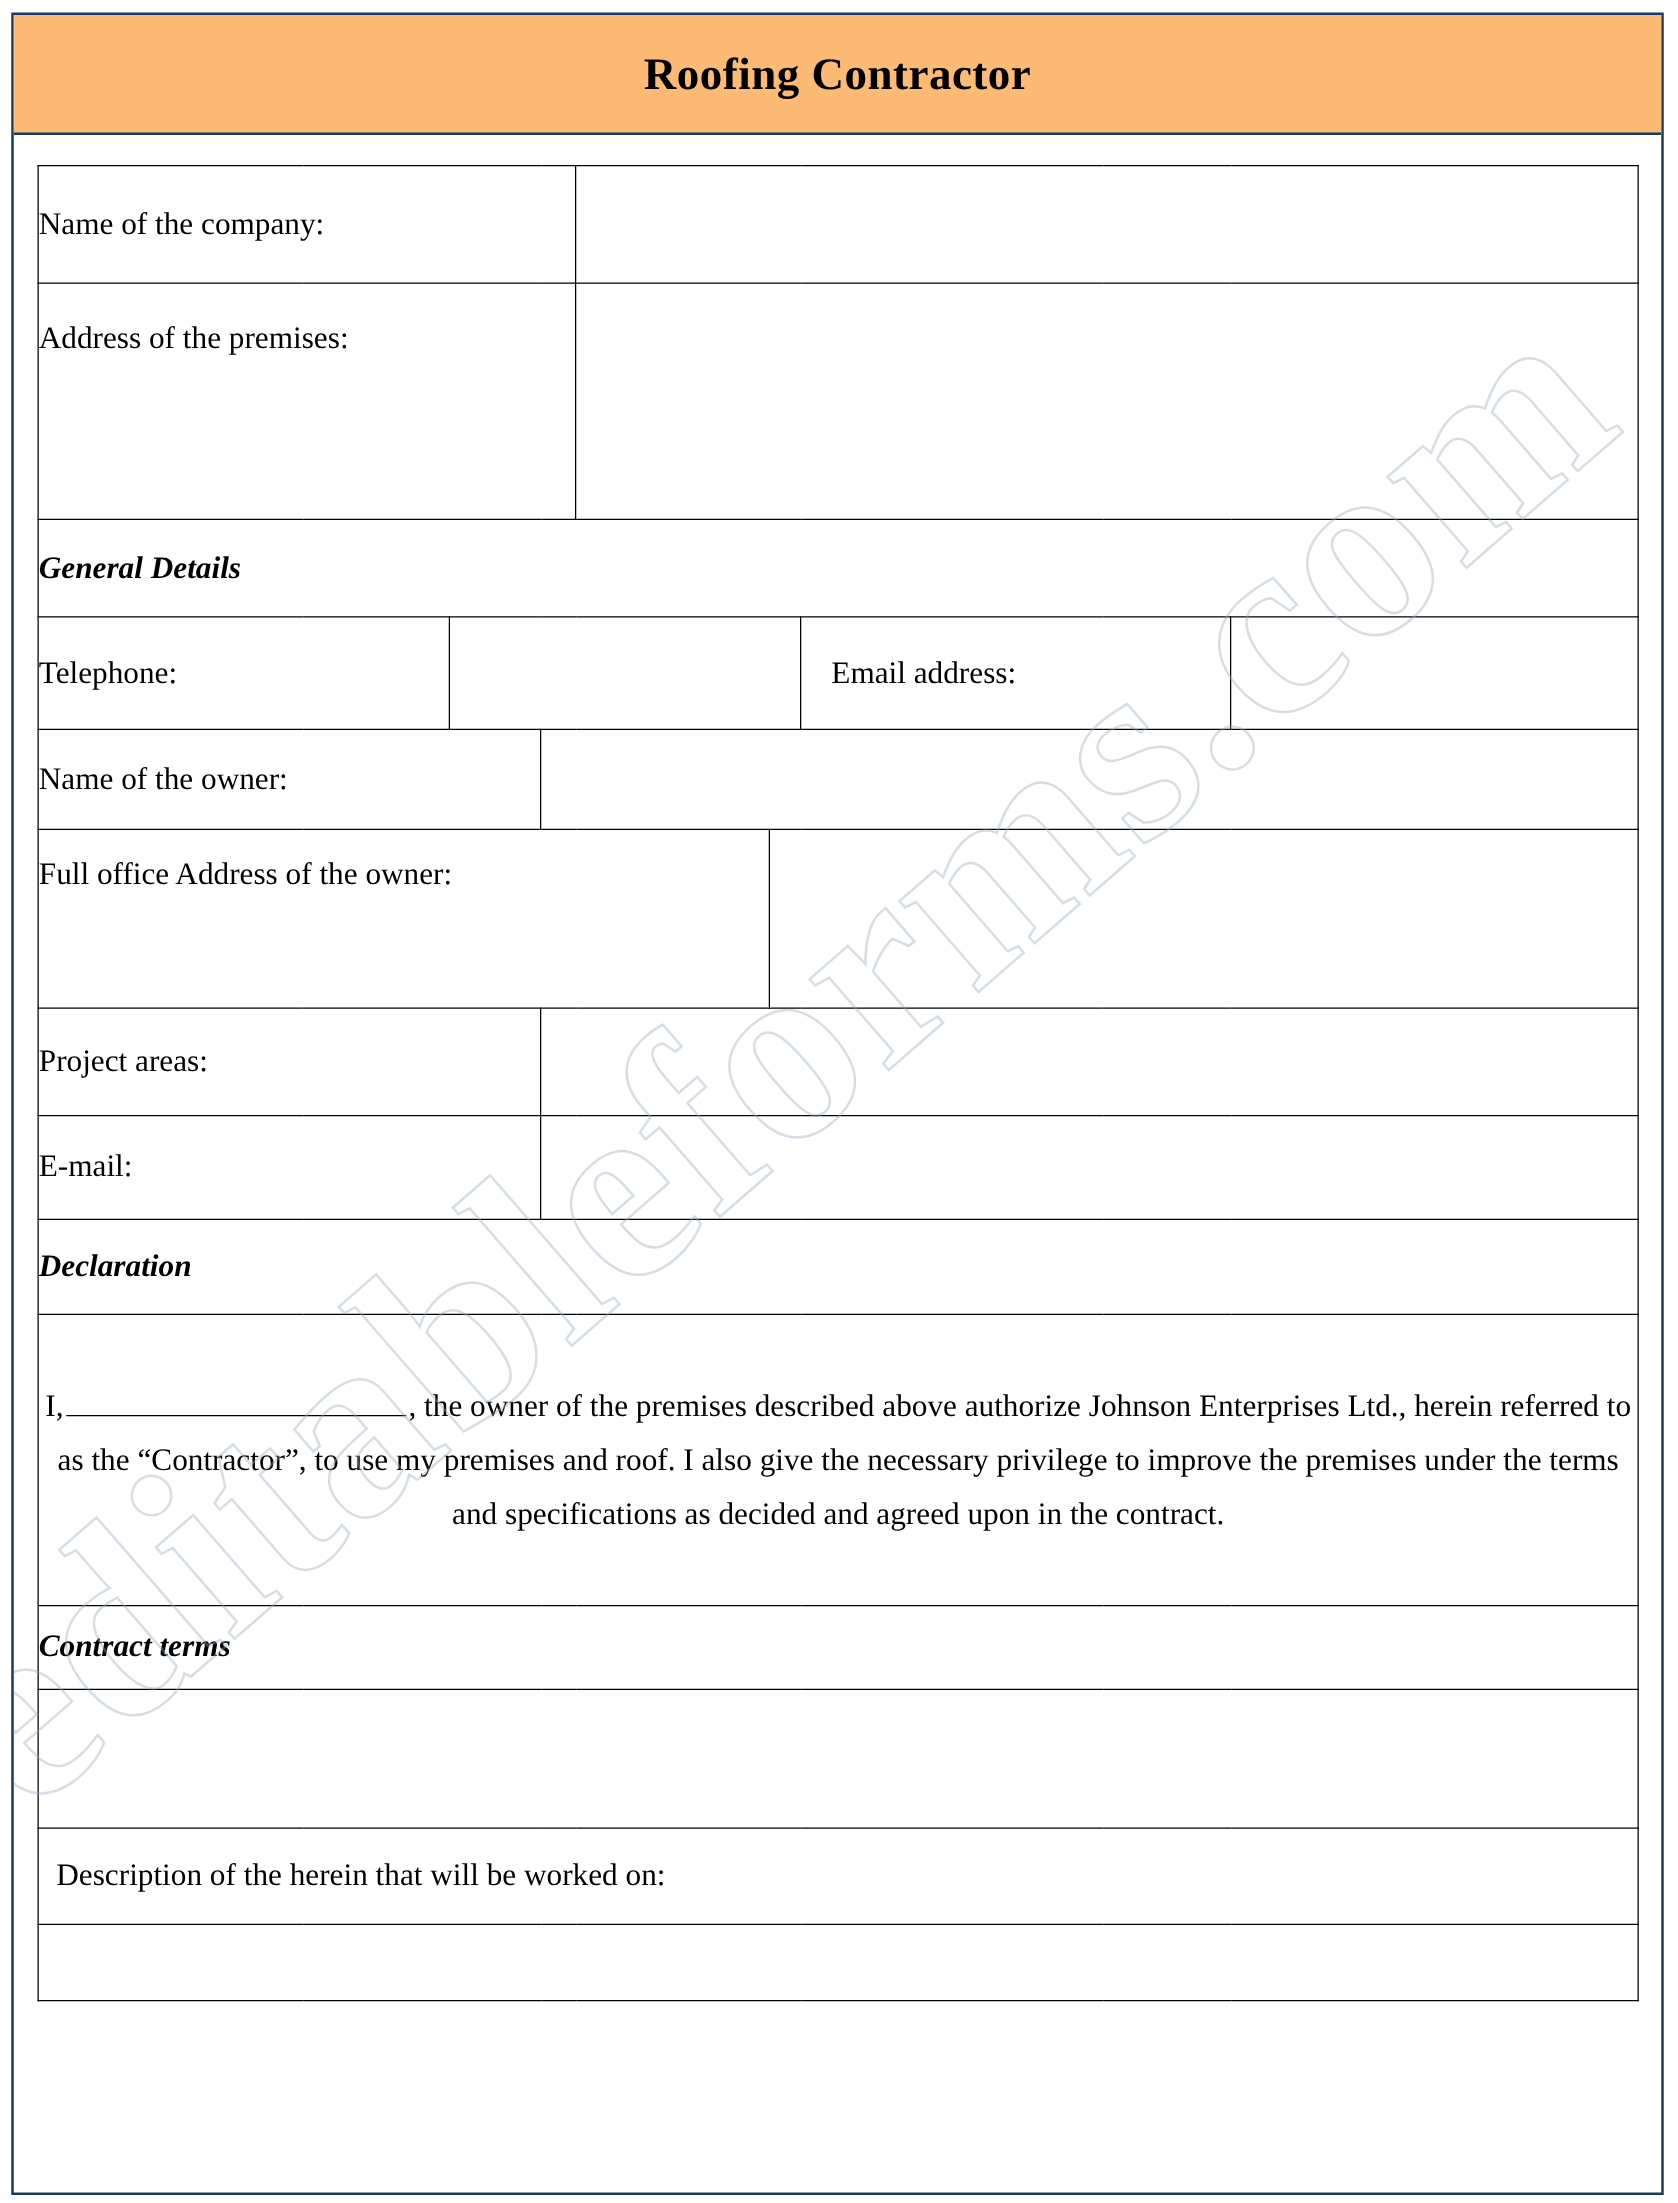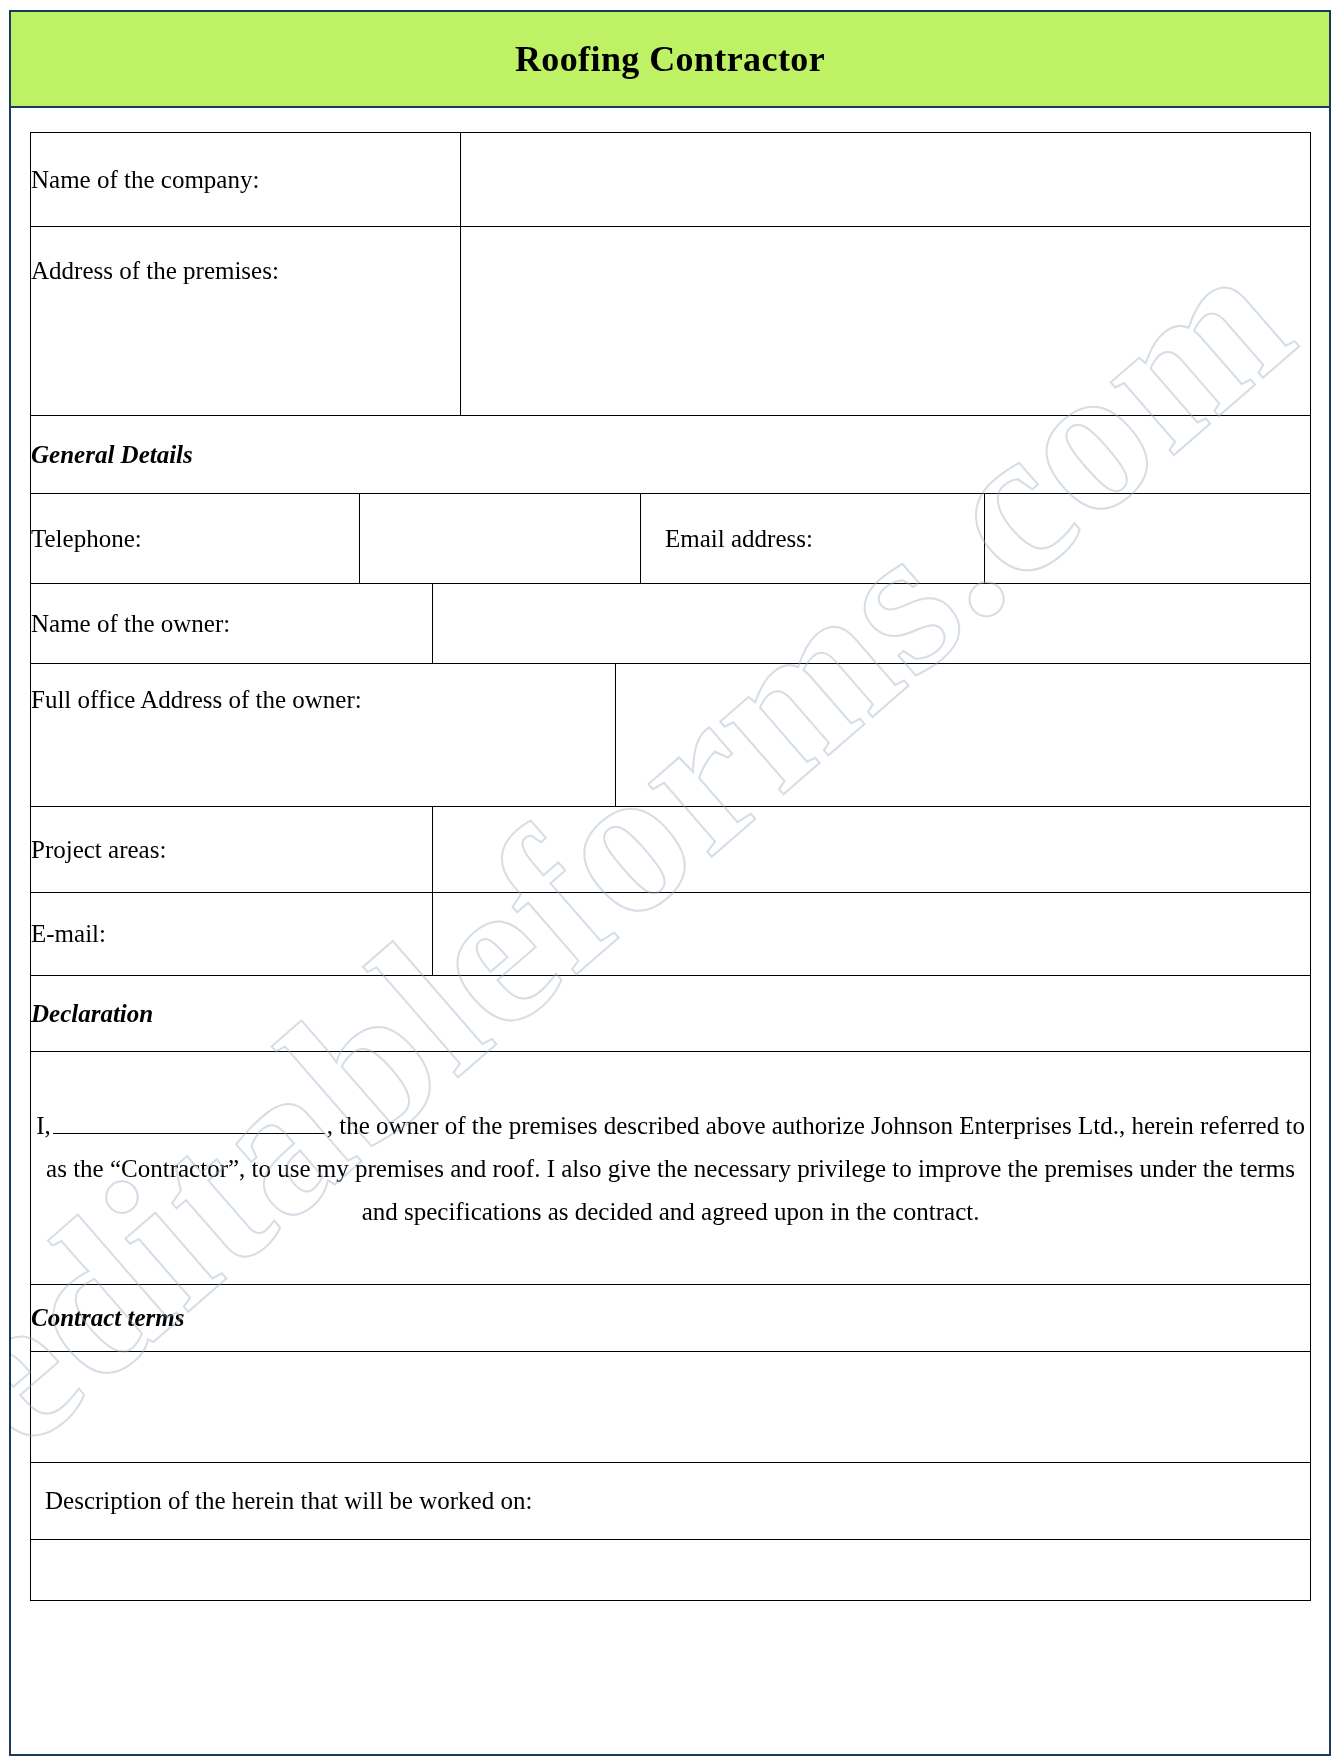--- a/index.html
+++ b/index.html
@@ -59,21 +59,21 @@
     transform: rotate(-41deg);
     transform-origin: left bottom;
     white-space: nowrap;
   }
 
   
   .title-bar {
     position: relative;
     z-index: 2;
     height: 94px;
-    background: #bef264;
+    background: #fdba74;
     border-bottom: 2px solid #1b3a5c;
     display: flex;
     align-items: center;
     justify-content: center;
   }
   .title-bar .title-text {
     font-size: 36px;
     font-weight: bold;
     letter-spacing: 0.4px;
   }

